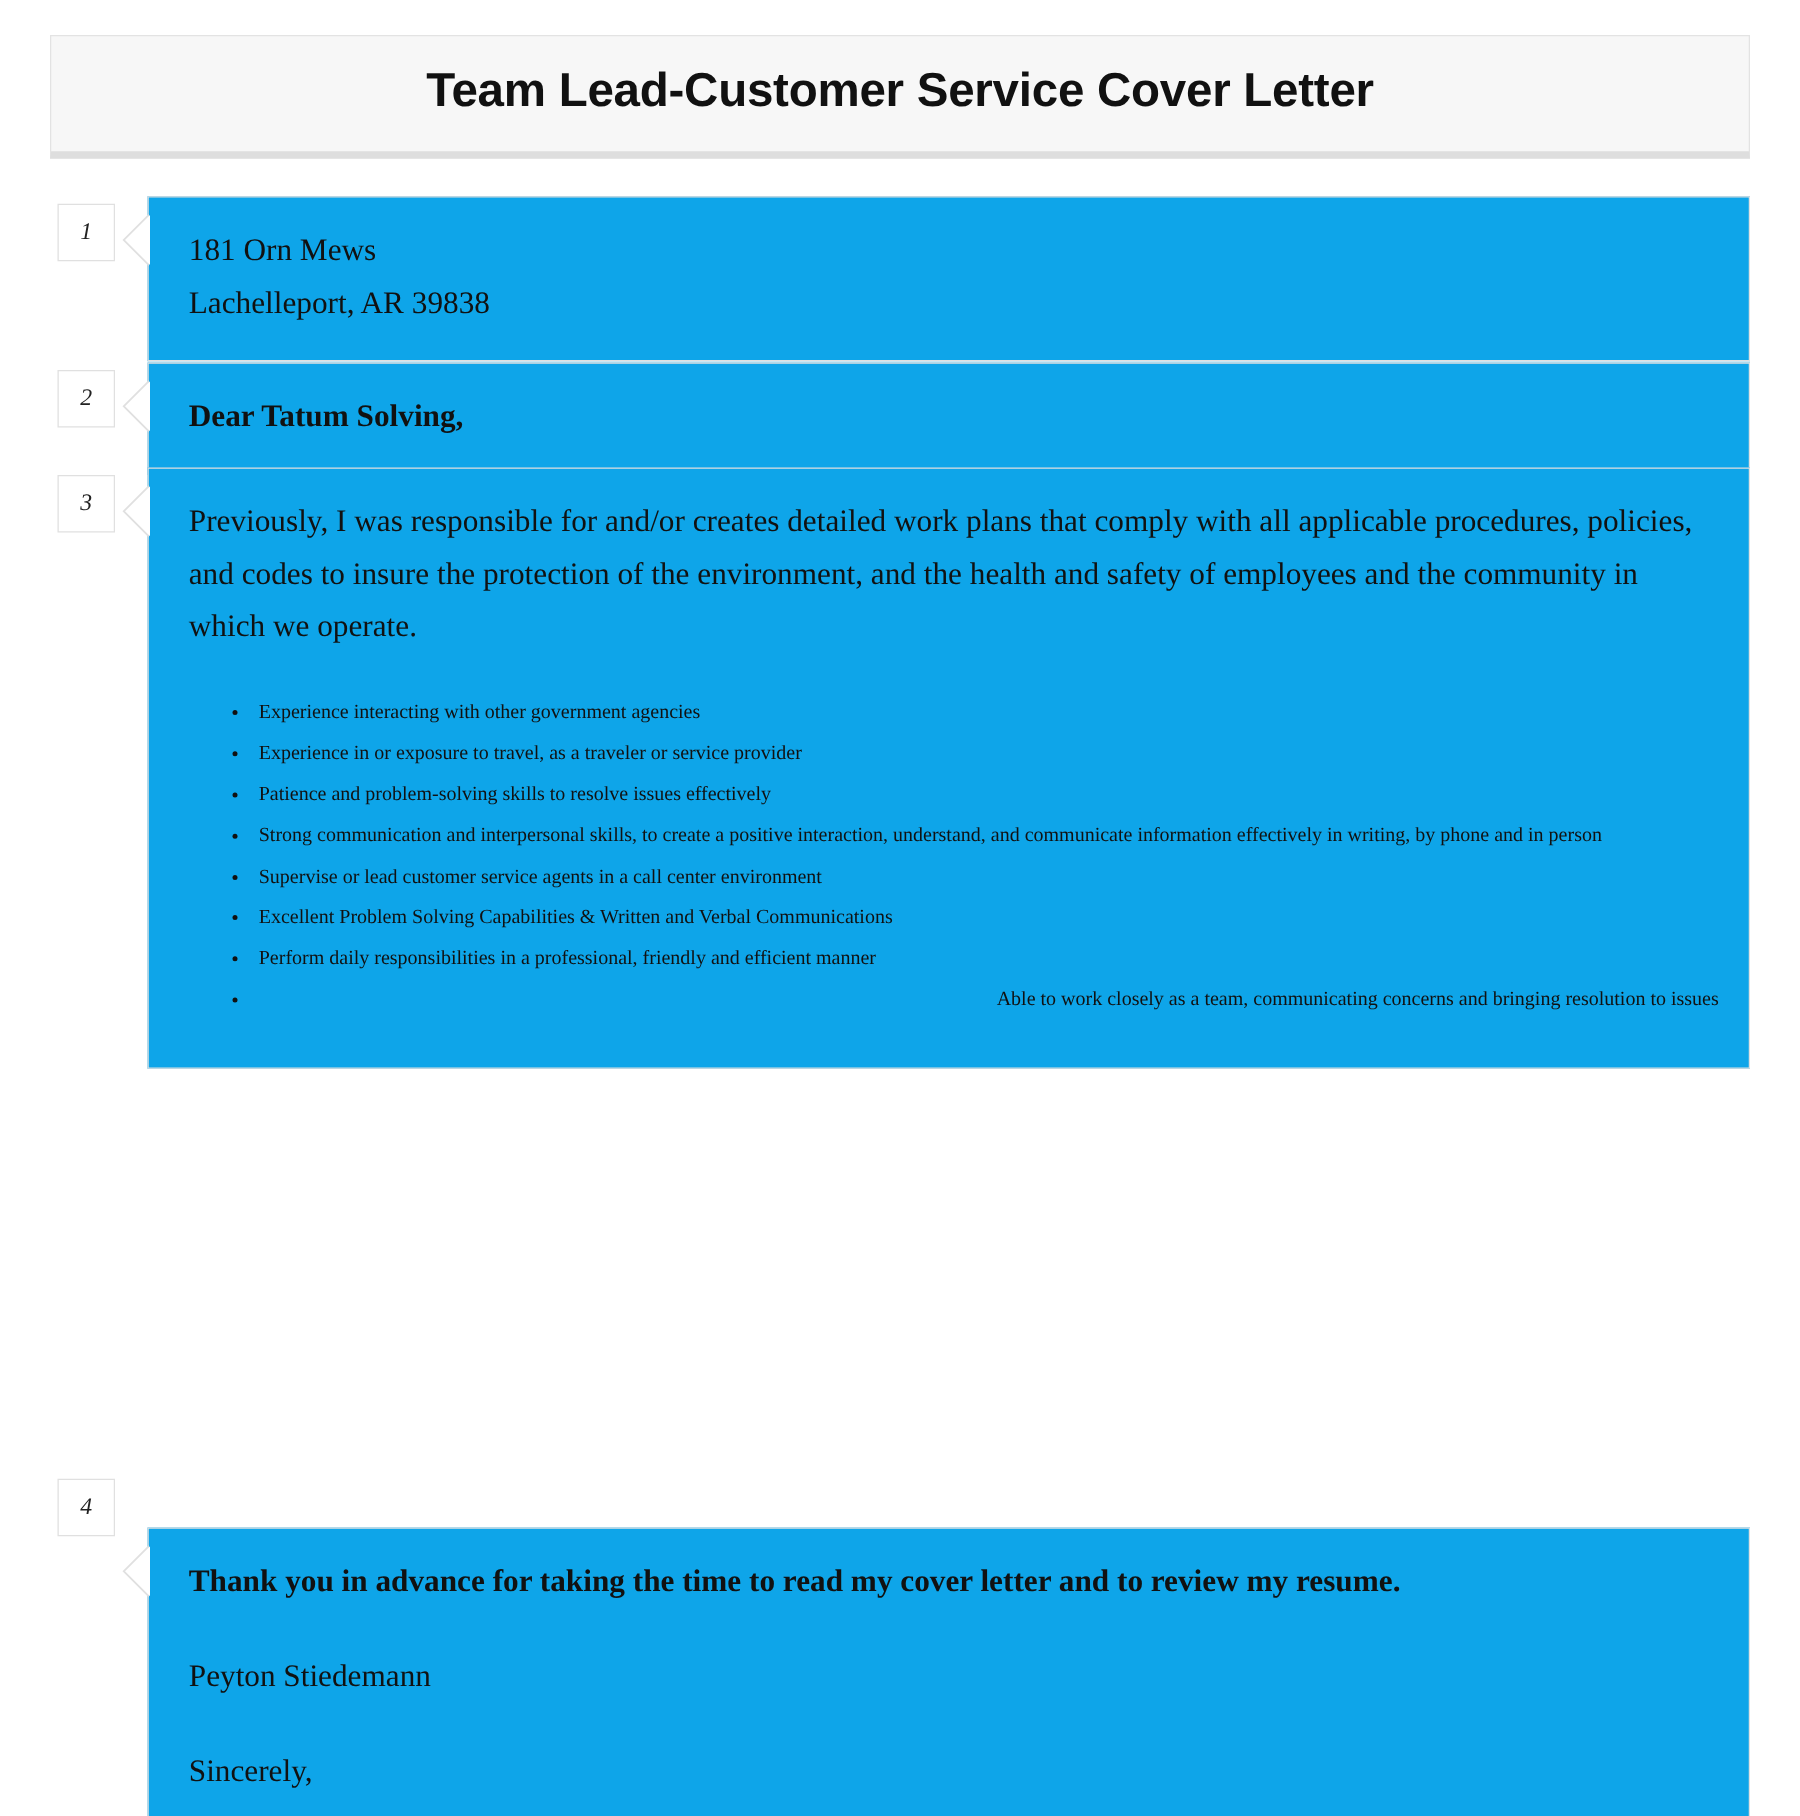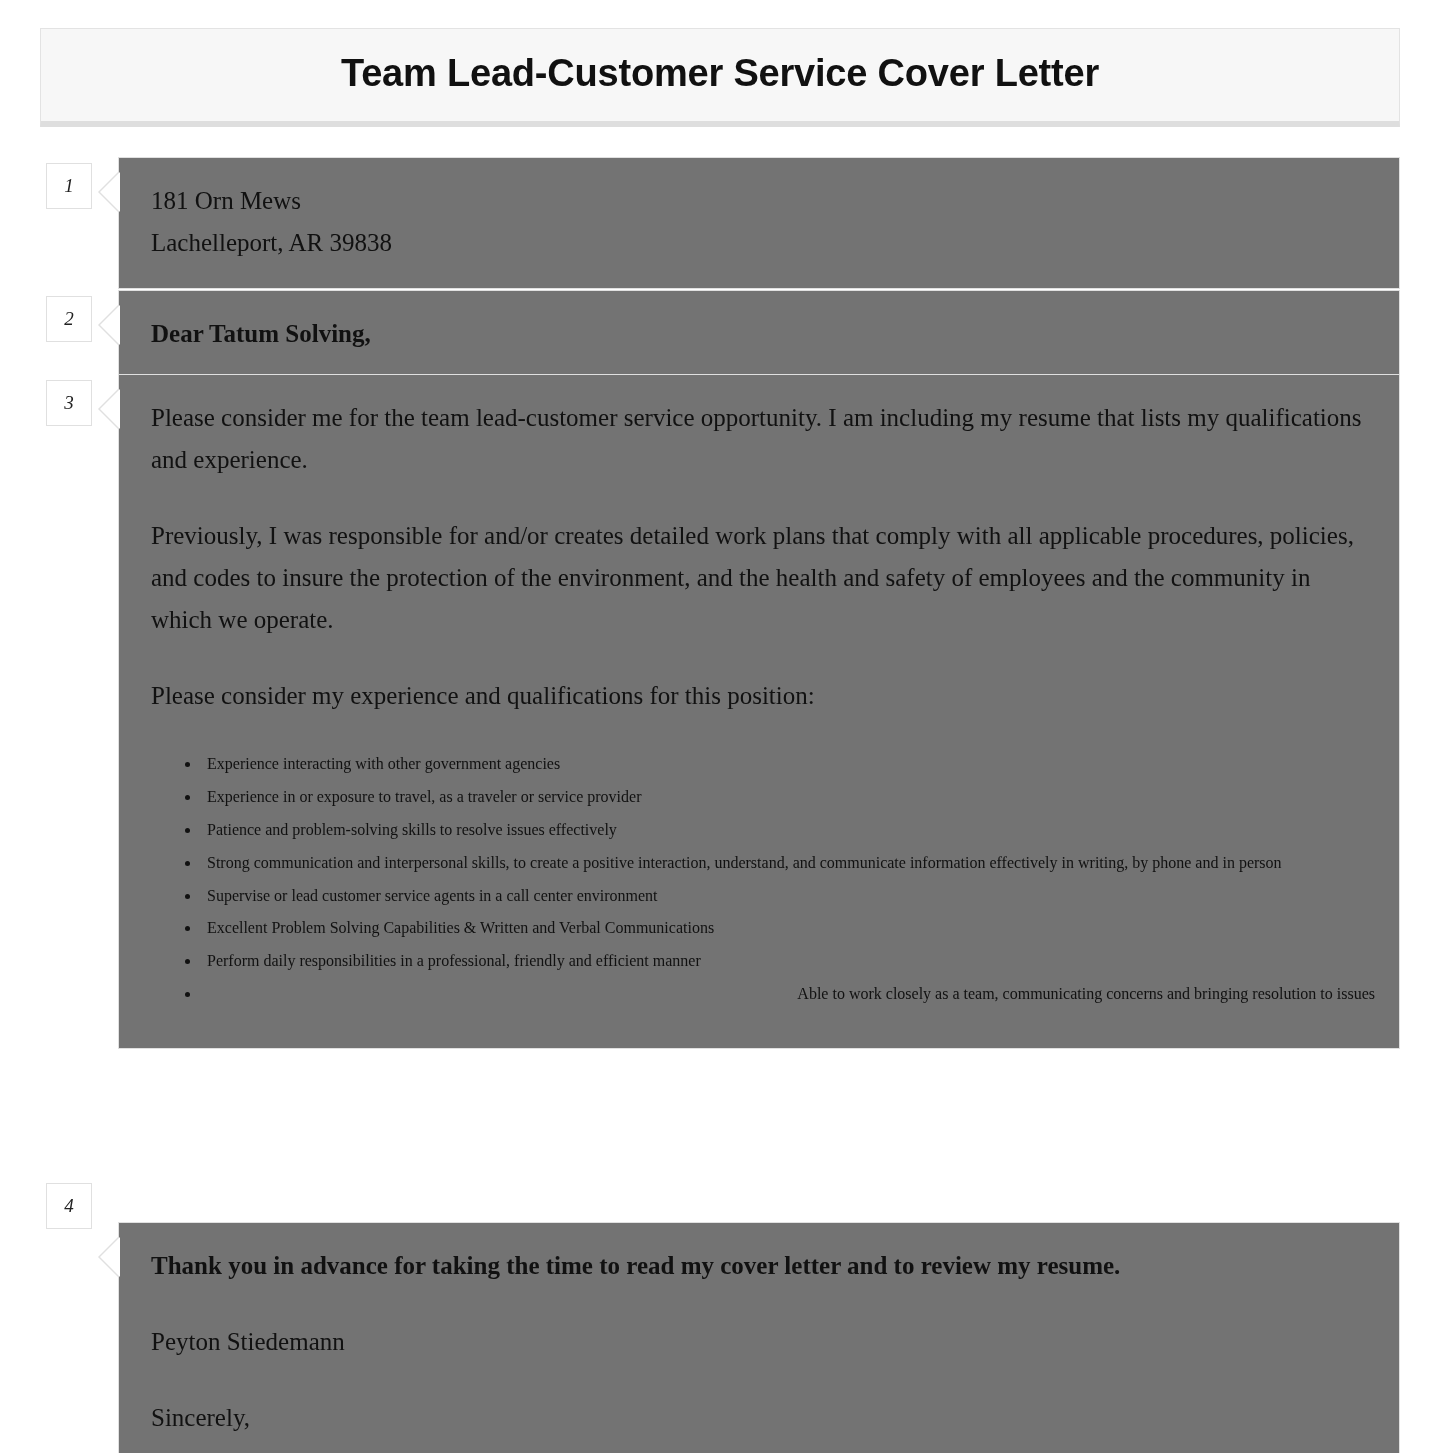--- a/index.html
+++ b/index.html
@@ -70,21 +70,21 @@
     color: #222222;
     z-index: 3;
   }
 
   .bubble {
     position: absolute;
     left: 78px;
     top: 0;
     right: 0;
     box-sizing: border-box;
-    background: #737373;
+    background: #0ea5e9;
     border: 1px solid #e0e0e0;
     padding: 22px 24px 24px 32px;
   }
 
   
   .bubble::before {
     content: "";
     position: absolute;
     left: -21px;
     top: 13px;
@@ -165,23 +165,21 @@
     <div class="num-badge">2</div>
     <div class="bubble">
       <div class="body-text bold-line">Dear Tatum Solving,</div>
     </div>
   </div>
 
   <div class="section" style="top:374px;">
     <div class="num-badge">3</div>
     <div class="bubble">
       <div class="body-text">
-        <p>Please consider me for the team lead-customer service opportunity. I am including my resume that lists my qualifications and experience.</p>
         <p>Previously, I was responsible for and/or creates detailed work plans that comply with all applicable procedures, policies, and codes to insure the protection of the environment, and the health and safety of employees and the community in which we operate.</p>
-        <p>Please consider my experience and qualifications for this position:</p>
         <ul class="skills-list">
           <li>Experience interacting with other government agencies</li>
           <li>Experience in or exposure to travel, as a traveler or service provider</li>
           <li>Patience and problem-solving skills to resolve issues effectively</li>
           <li>Strong communication and interpersonal skills, to create a positive interaction, understand, and communicate information effectively in writing, by phone and in person</li>
           <li>Supervise or lead customer service agents in a call center environment</li>
           <li>Excellent Problem Solving Capabilities &amp; Written and Verbal Communications</li>
           <li>Perform daily responsibilities in a professional, friendly and efficient manner</li>
           <li>Able to work closely as a team, communicating concerns and bringing resolution to issues</li>
         </ul>

